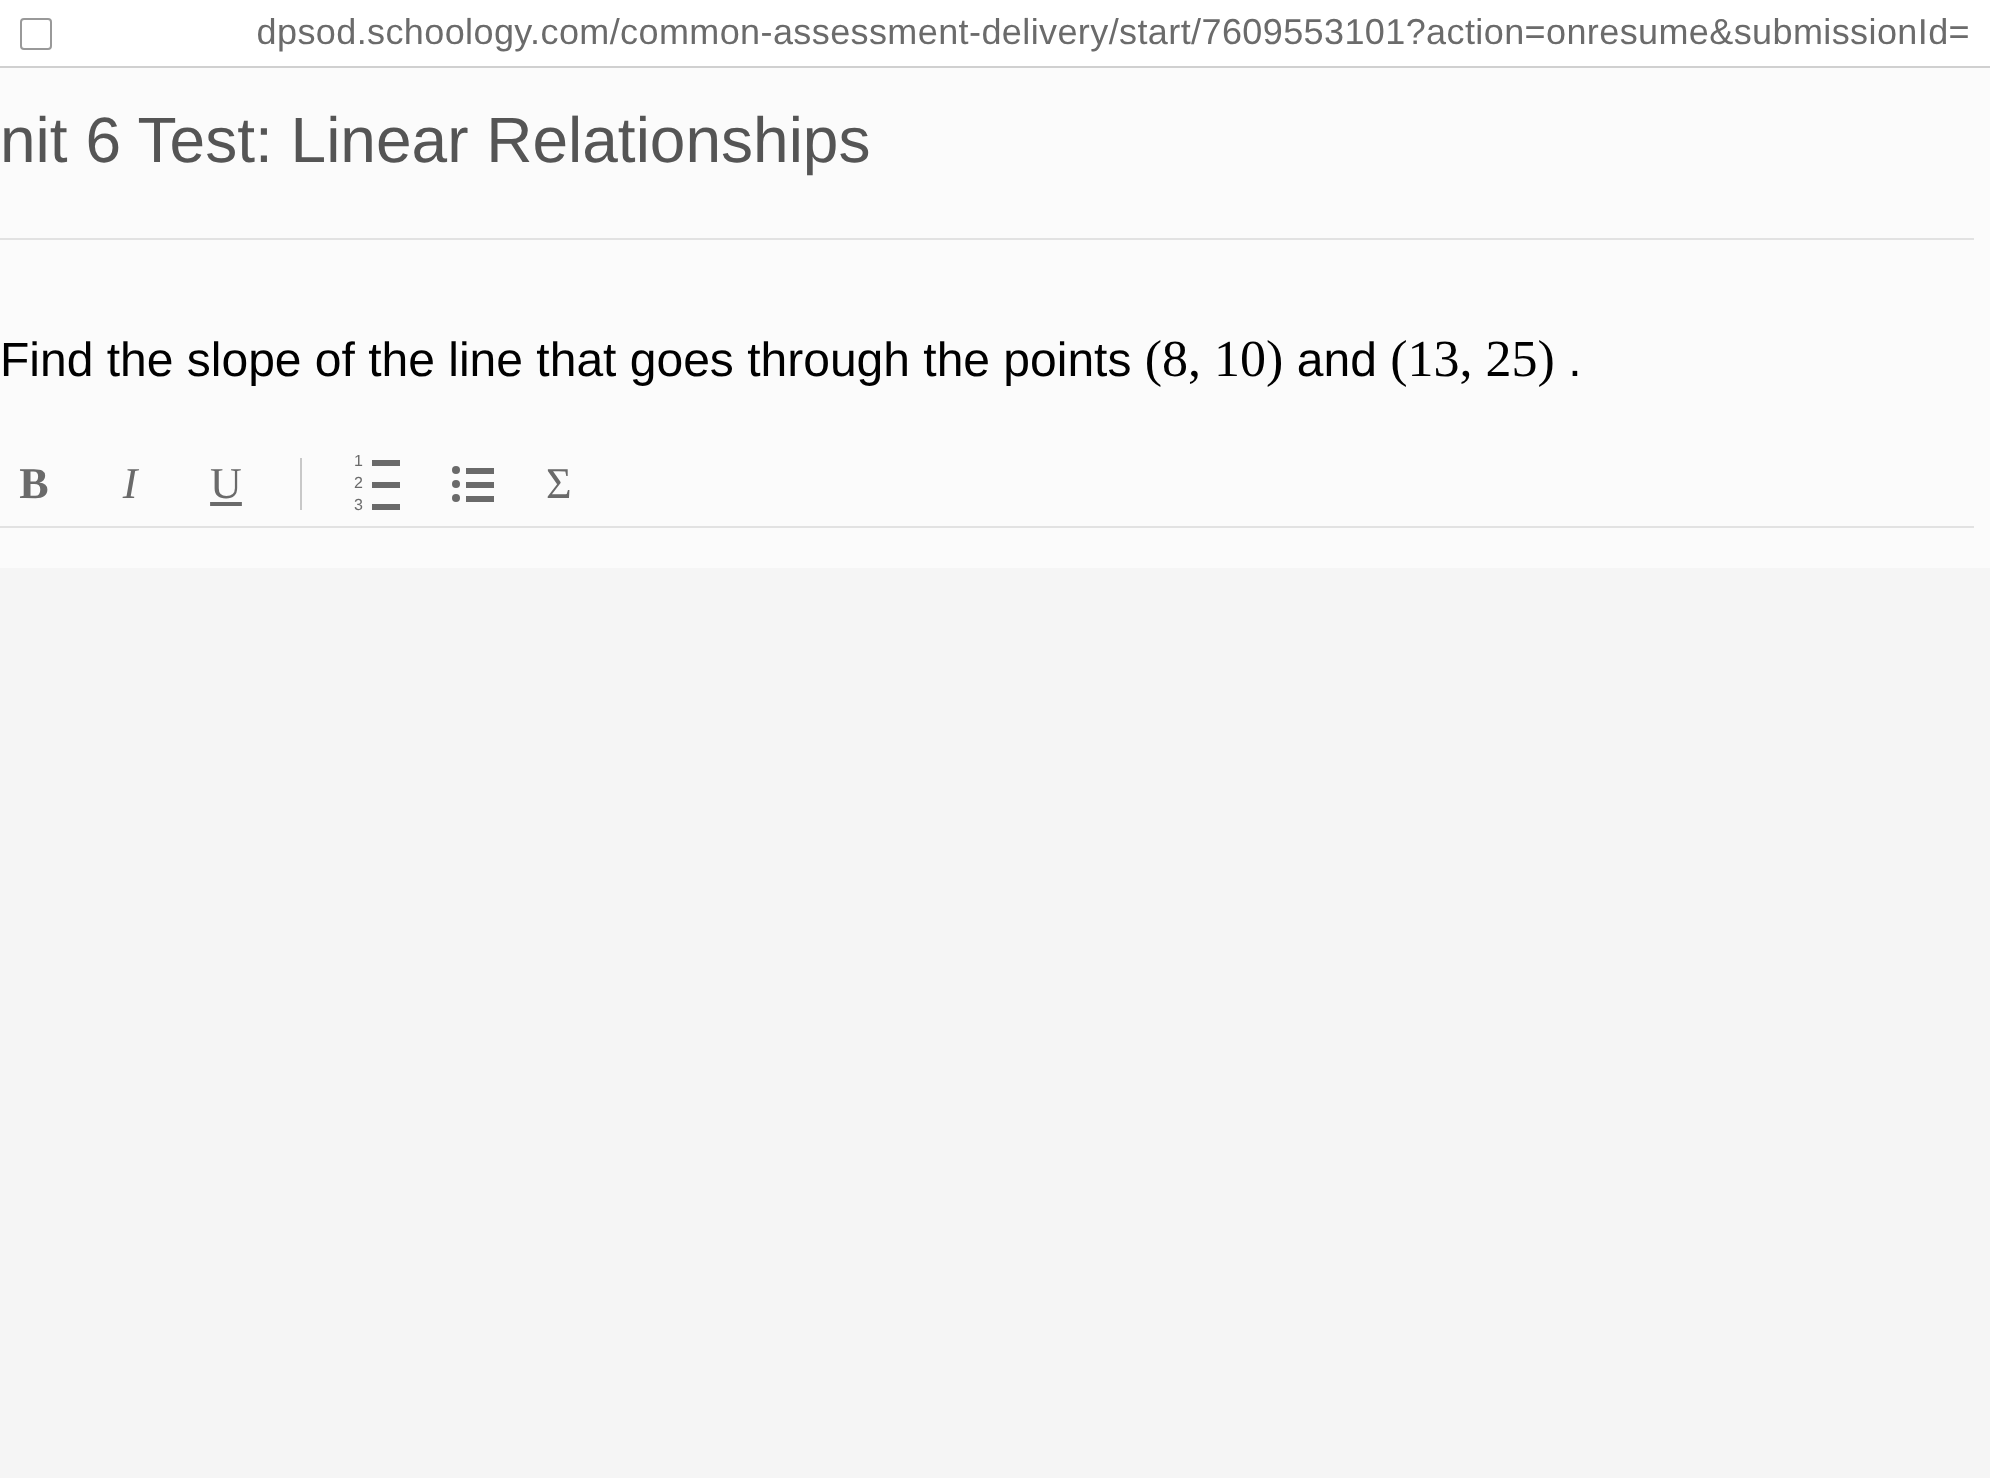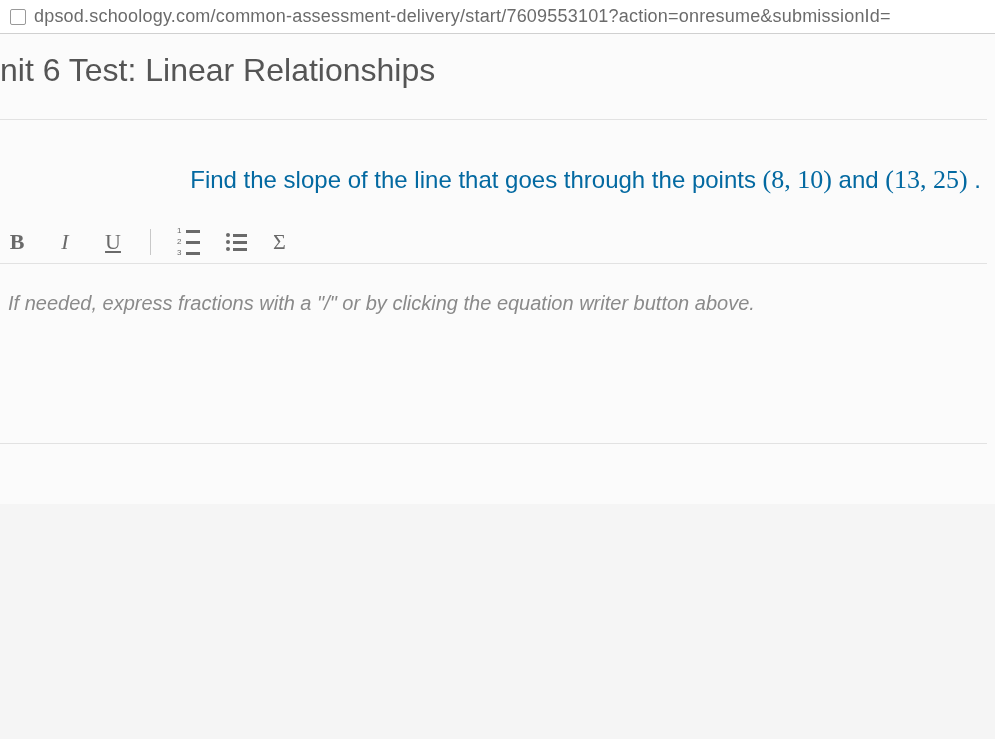--- a/index.html
+++ b/index.html
@@ -16,20 +16,21 @@
     }
     .address-bar {
       background: #ffffff;
       border-bottom: 1px solid #d0d0d0;
       padding: 6px 10px;
       display: flex;
       align-items: center;
       gap: 8px;
       color: #5a5a5a;
       font-size: 18px;
+      justify-content: space-between;
     }
     .page-icon {
       width: 16px;
       height: 16px;
       border: 1px solid #999;
       border-radius: 2px;
       flex-shrink: 0;
     }
     .url-text {
       white-space: nowrap;
@@ -44,24 +45,23 @@
     .page-title {
       font-size: 32px;
       color: #555;
       font-weight: 400;
       padding: 6px 4px 30px 0;
       border-bottom: 1px solid #e2e2e2;
       margin-bottom: 40px;
     }
     .question-text {
       font-size: 24px;
-      color: #0369a1;
+      color: #000000;
       line-height: 1.5;
       padding: 0 6px 22px 0;
-      text-align: right;
     }
     .math-point {
       font-family: "Times New Roman", Georgia, serif;
       font-size: 26px;
     }
     .toolbar {
       display: flex;
       align-items: center;
       gap: 26px;
       padding: 6px 6px;
@@ -180,17 +180,14 @@
           <span class="bar"></span>
         </span>
       <span class="row">
           <span class="dot"></span>
           <span class="bar"></span>
         </span>
     </span>
     <span class="sigma">Σ</span>
   </div>
 
-  <div class="answer-area">
-    <span class="placeholder-text">If needed, express fractions with a "/" or by clicking the equation writer button above.</span>
-  </div>
 
 </div>
 
 </body></html>

